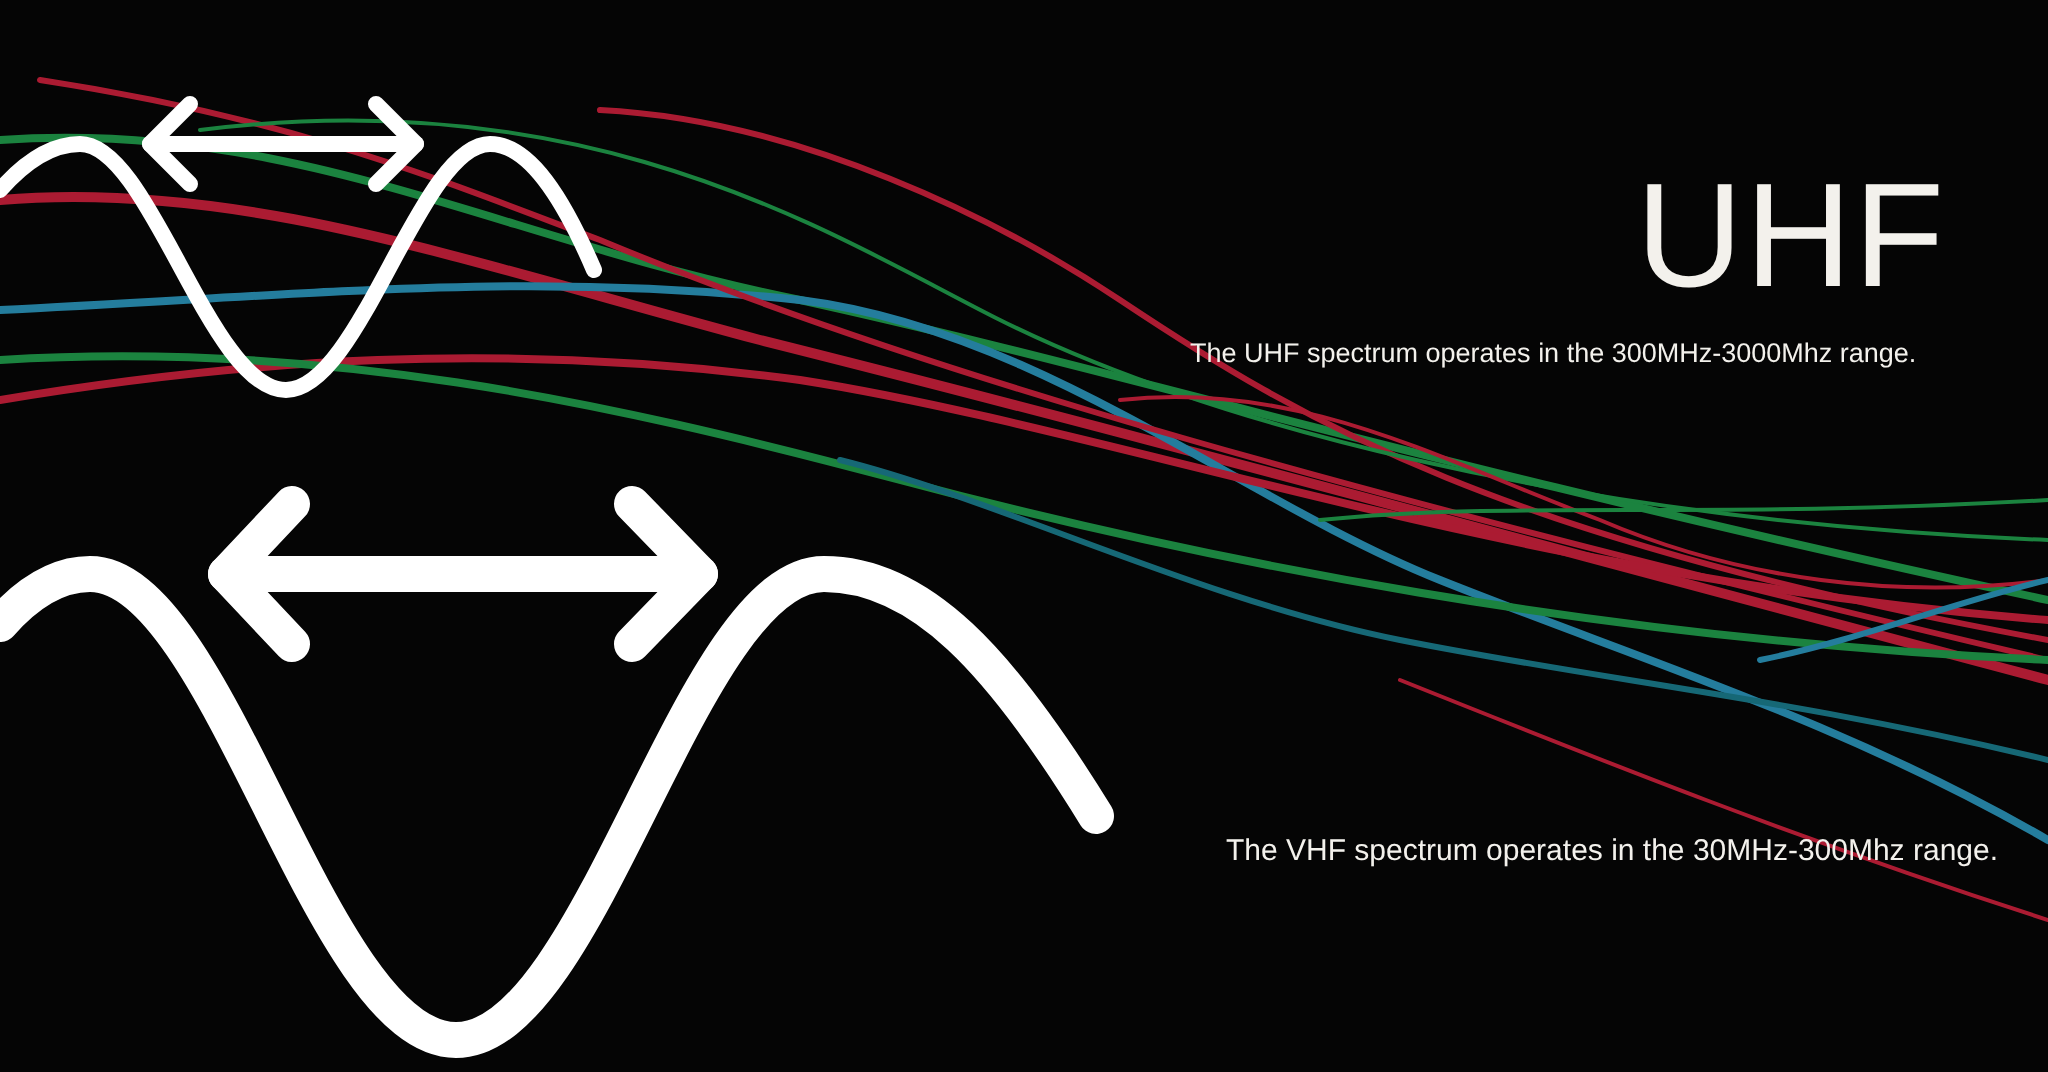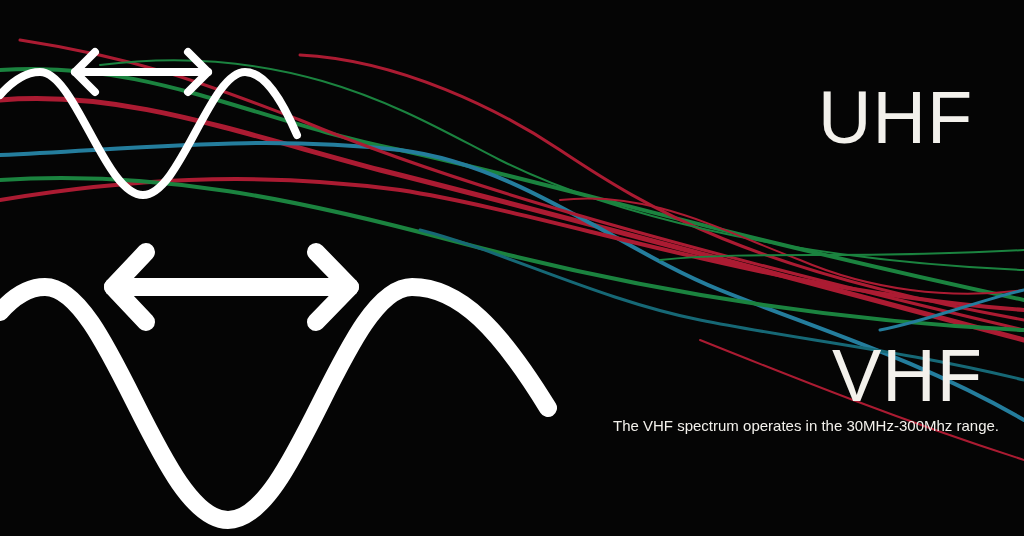--- a/index.html
+++ b/index.html
@@ -48,15 +48,15 @@
       <path d="M0,312 C15,295 30,287 45,287 C110,287 160,520 228,520 C296,520 345,287 412,287 C460,287 500,330 548,408" stroke-width="18"></path>
     </g>
     <g>
       <path d="M113,287 L350,287" stroke-width="18"></path>
       <path d="M146,252 L113,287 L146,322" stroke-width="18"></path>
       <path d="M316,252 L350,287 L316,322" stroke-width="18"></path>
     </g>
   </svg>
 
   <div class="label uhf-title">UHF</div>
-  <div class="label vhf-title">VHF</div>
+  <div class="label uhf-desc">The UHF spectrum operates in the 300MHz-3000Mhz range.</div>
   <div class="label vhf-desc">The VHF spectrum operates in the 30MHz-300Mhz range.</div>
 </div>
 
 </body></html>

